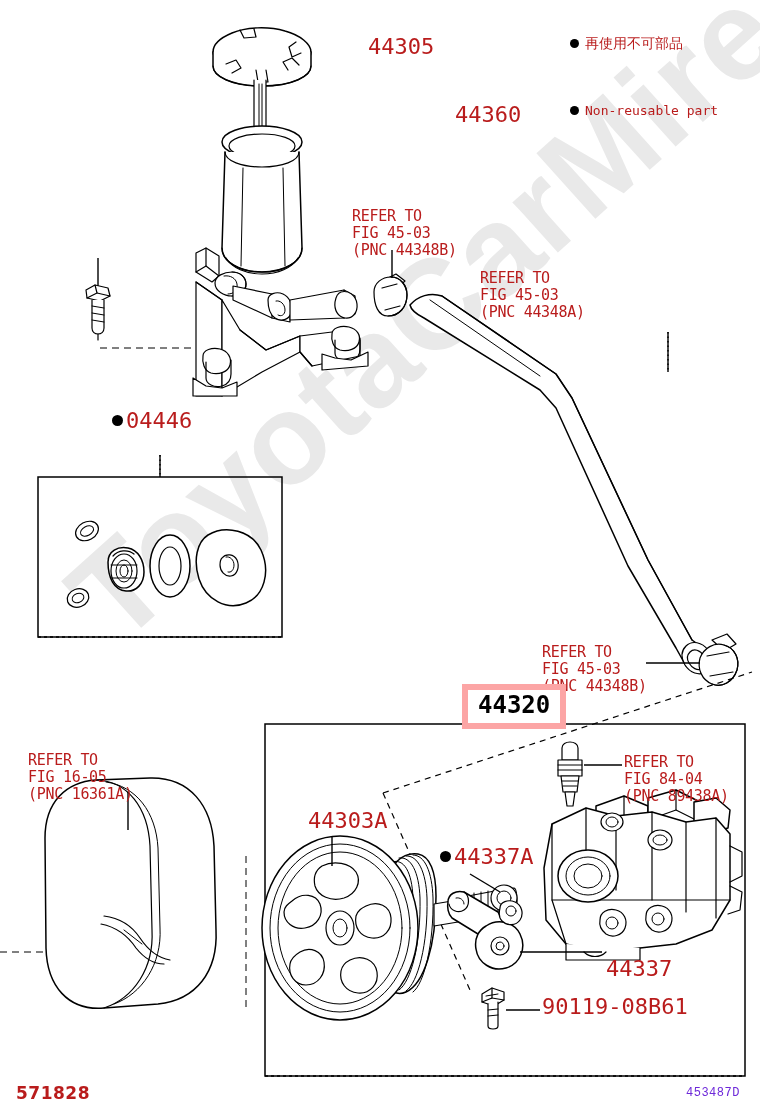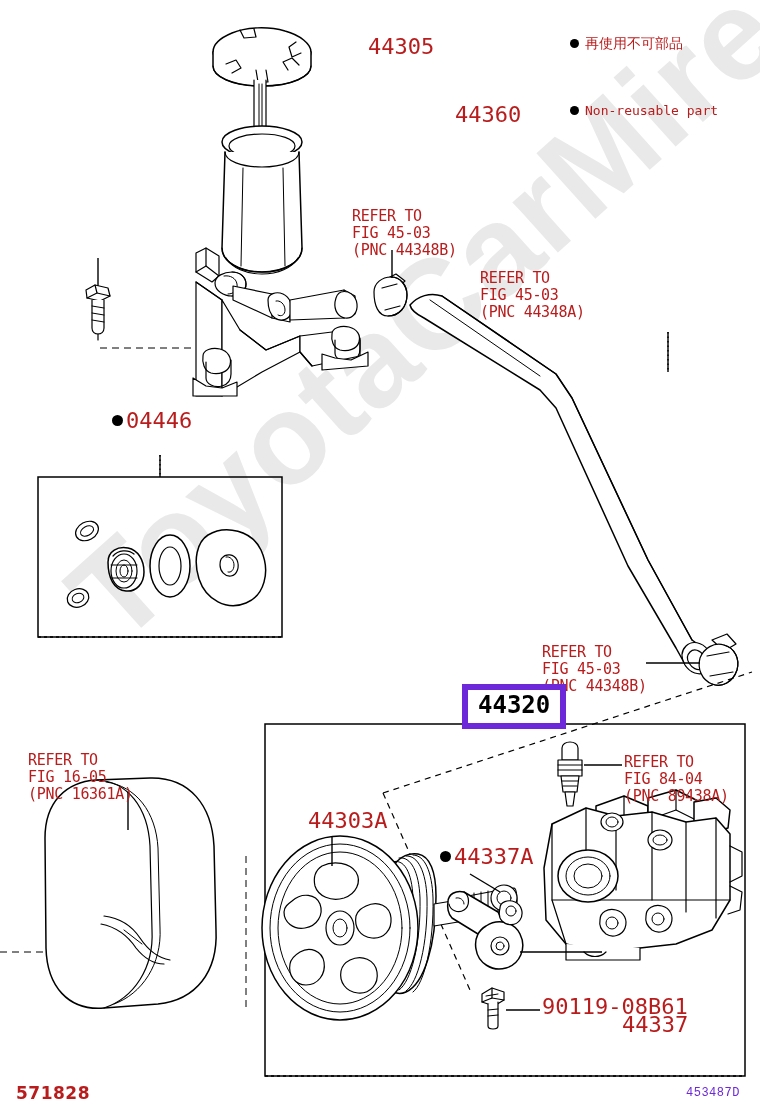--- a/index.html
+++ b/index.html
@@ -39,21 +39,21 @@
   .lbl.footL{font-size:17px;font-weight:700;font-family:"DejaVu Sans","Liberation Sans",sans-serif;letter-spacing:0.5px;}
   .lbl.footR{font-size:12px;color:#6d28d9;font-family:Liberation Mono, monospace;letter-spacing:0.5px;}
 
   .dot{display:inline-block;width:11px;height:11px;border-radius:50%;
        background:#000;vertical-align:middle;margin-right:3px;position:relative;top:-2px;}
   .legdot{width:9px;height:9px;margin-right:6px;top:-1px;}
 
   
   .hl{
     position:absolute;z-index:40;
-    border:6px solid #6d28d9;background:#fff;
+    border:6px solid #fca5a5;background:#fff;
     padding:2px 10px 3px 10px;
     font-family:"DejaVu Sans Mono","Liberation Mono",monospace;
     font-size:24px;font-weight:600;letter-spacing:0px;color:#000;line-height:1.15;
   }
 
   
   svg.layer{position:absolute;left:0;top:0;width:760px;height:1112px;z-index:20;overflow:visible;}
   .ln2{fill:none;stroke:#000;stroke-width:1.2;stroke-linecap:round;stroke-linejoin:round;}
   .lnThin{fill:none;stroke:#000;stroke-width:1;stroke-linecap:round;stroke-linejoin:round;}
   .fillW{fill:#fff;stroke:#000;stroke-width:1.5;stroke-linejoin:round;stroke-linecap:round;}
@@ -456,20 +456,20 @@
     <div>FIG 84-04</div>
     <div>(PNC 89438A)</div>
   </div>
 
   <div class="lbl" style="left:308px;top:810px;">44303A</div>
 
   <div class="lbl" style="left:440px;top:846px;">
     <span class="dot"></span><span>44337A</span>
   </div>
 
-  <div class="lbl" style="left:606px;top:1014px;margin-left:16px;">44337</div>
+  <div class="lbl" style="left:606px;top:958px;">44337</div>
 
   <div class="lbl" style="left:542px;top:996px;">90119-08B61</div>
 
   <div class="lbl footL" style="left:16px;top:1085px;">571828</div>
   <div class="lbl footR" style="left:686px;top:1087px;">453487D</div>
 
 </div>
 
 </body></html>

